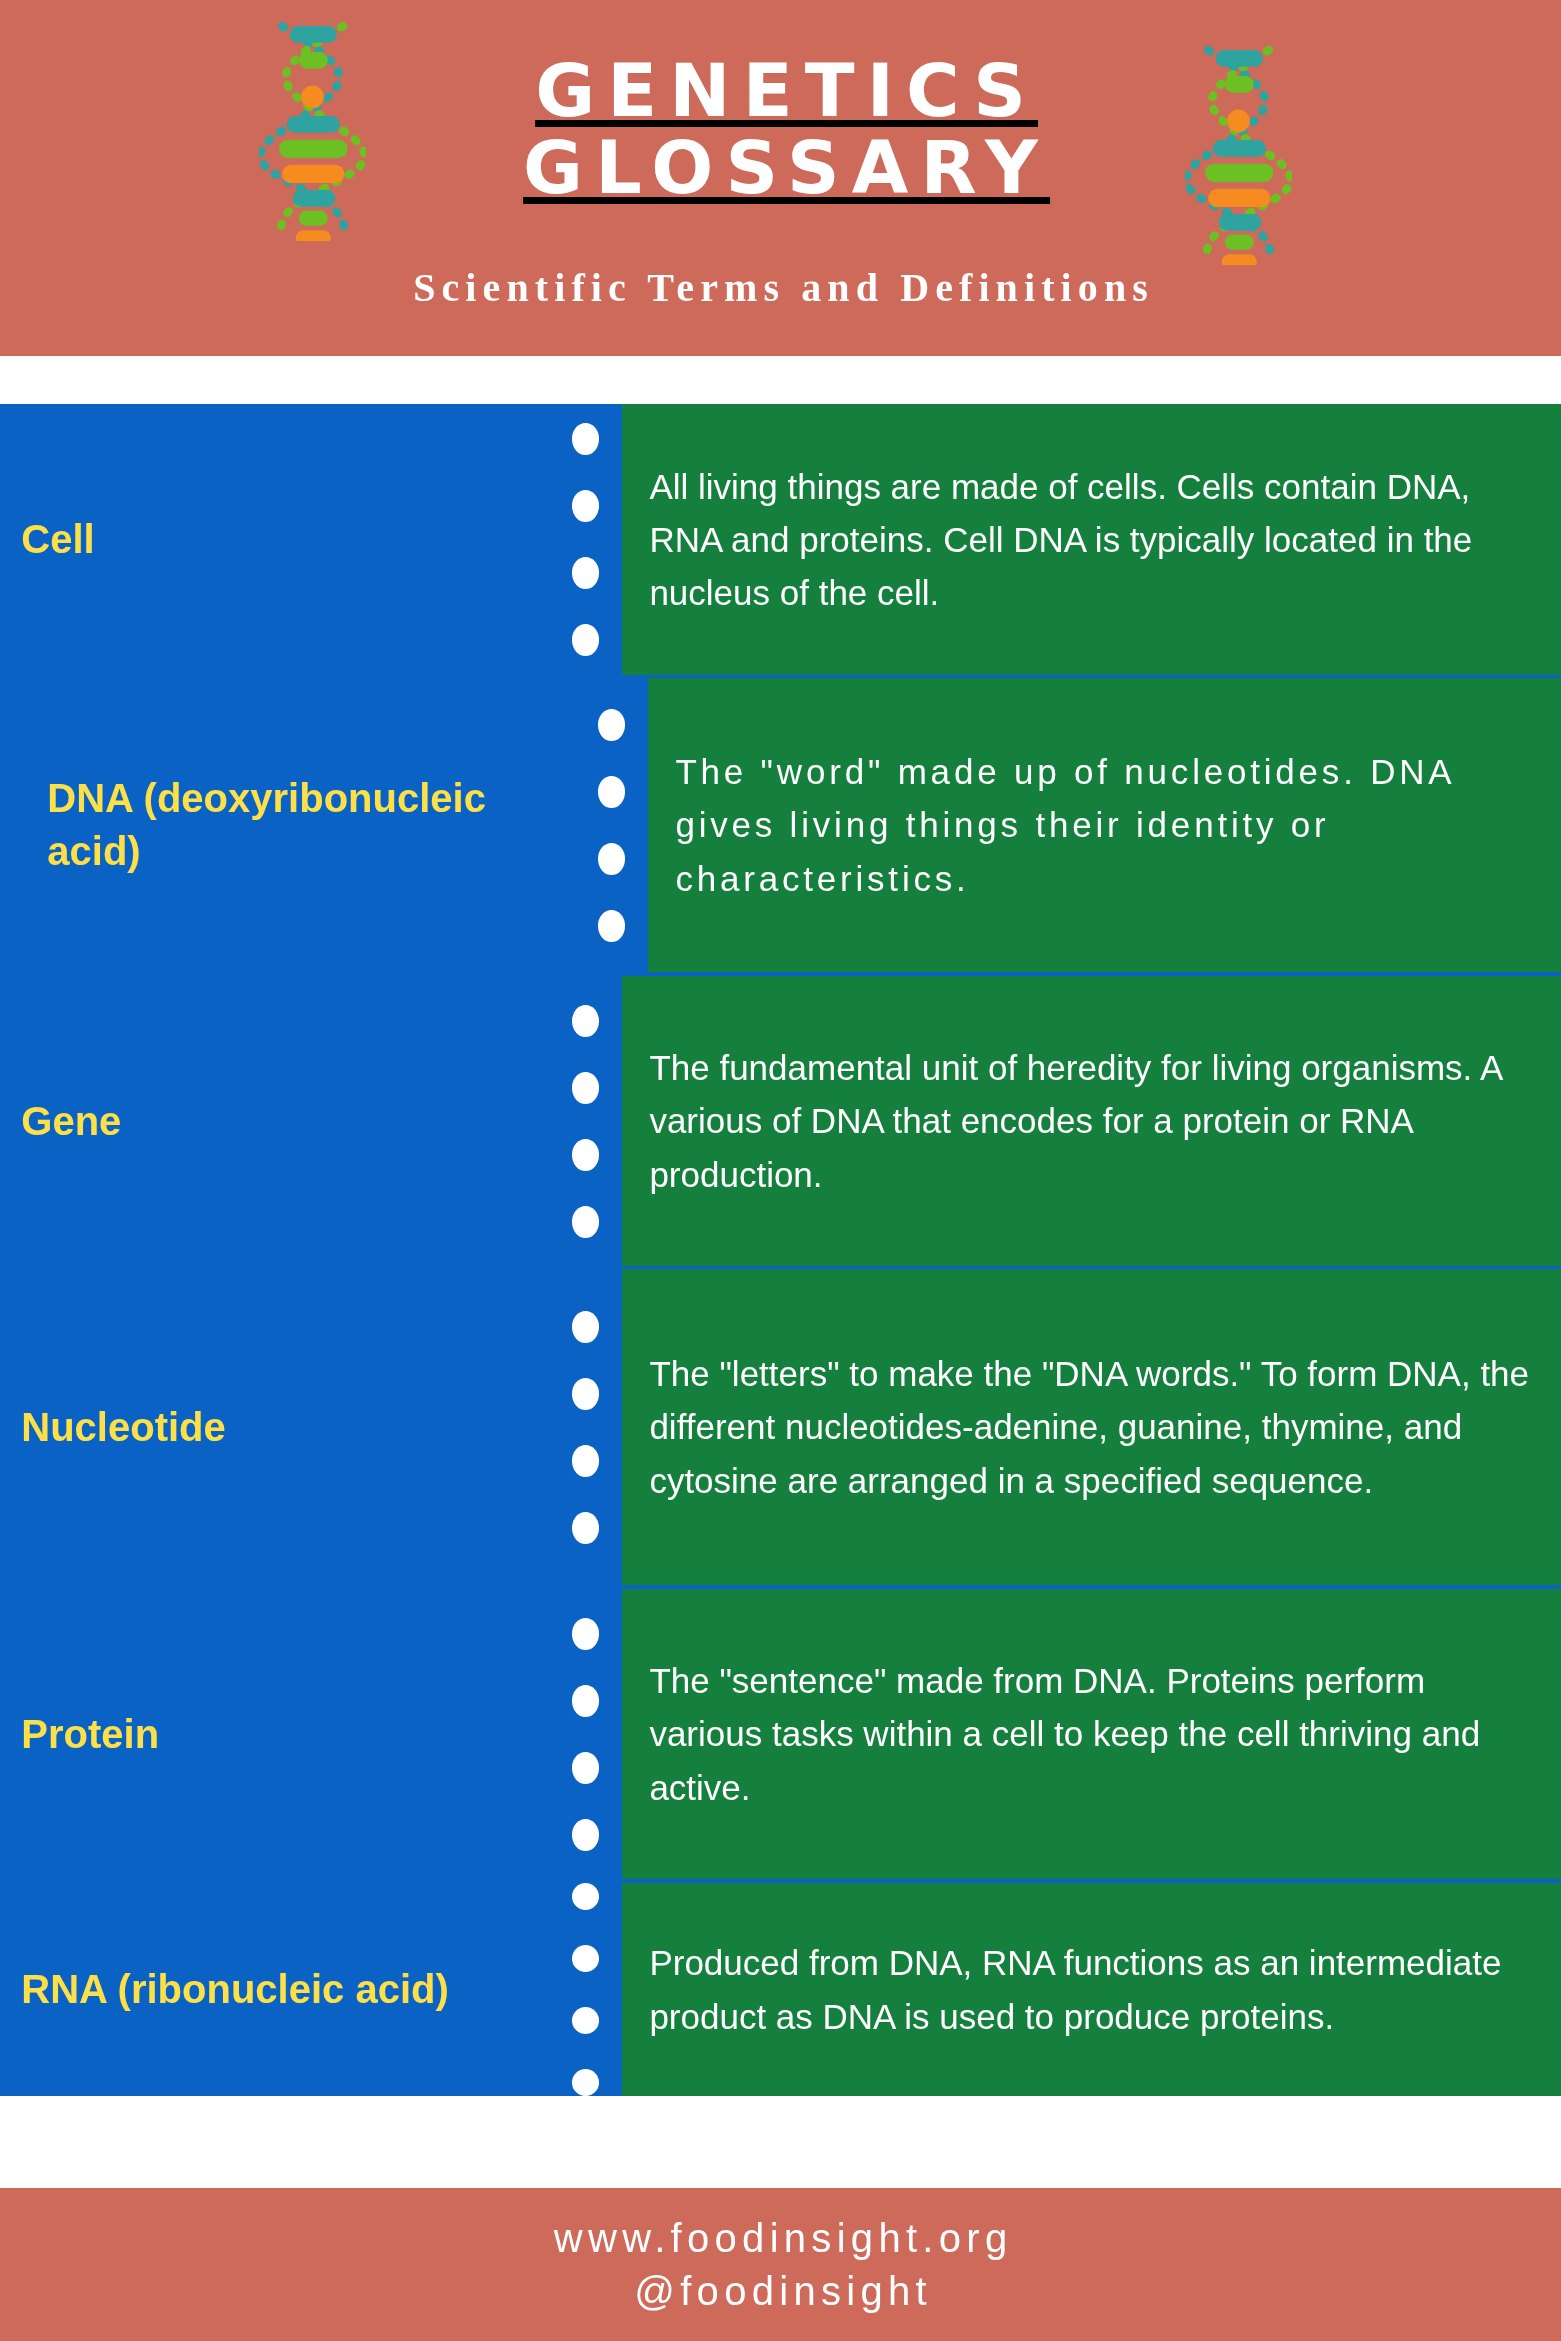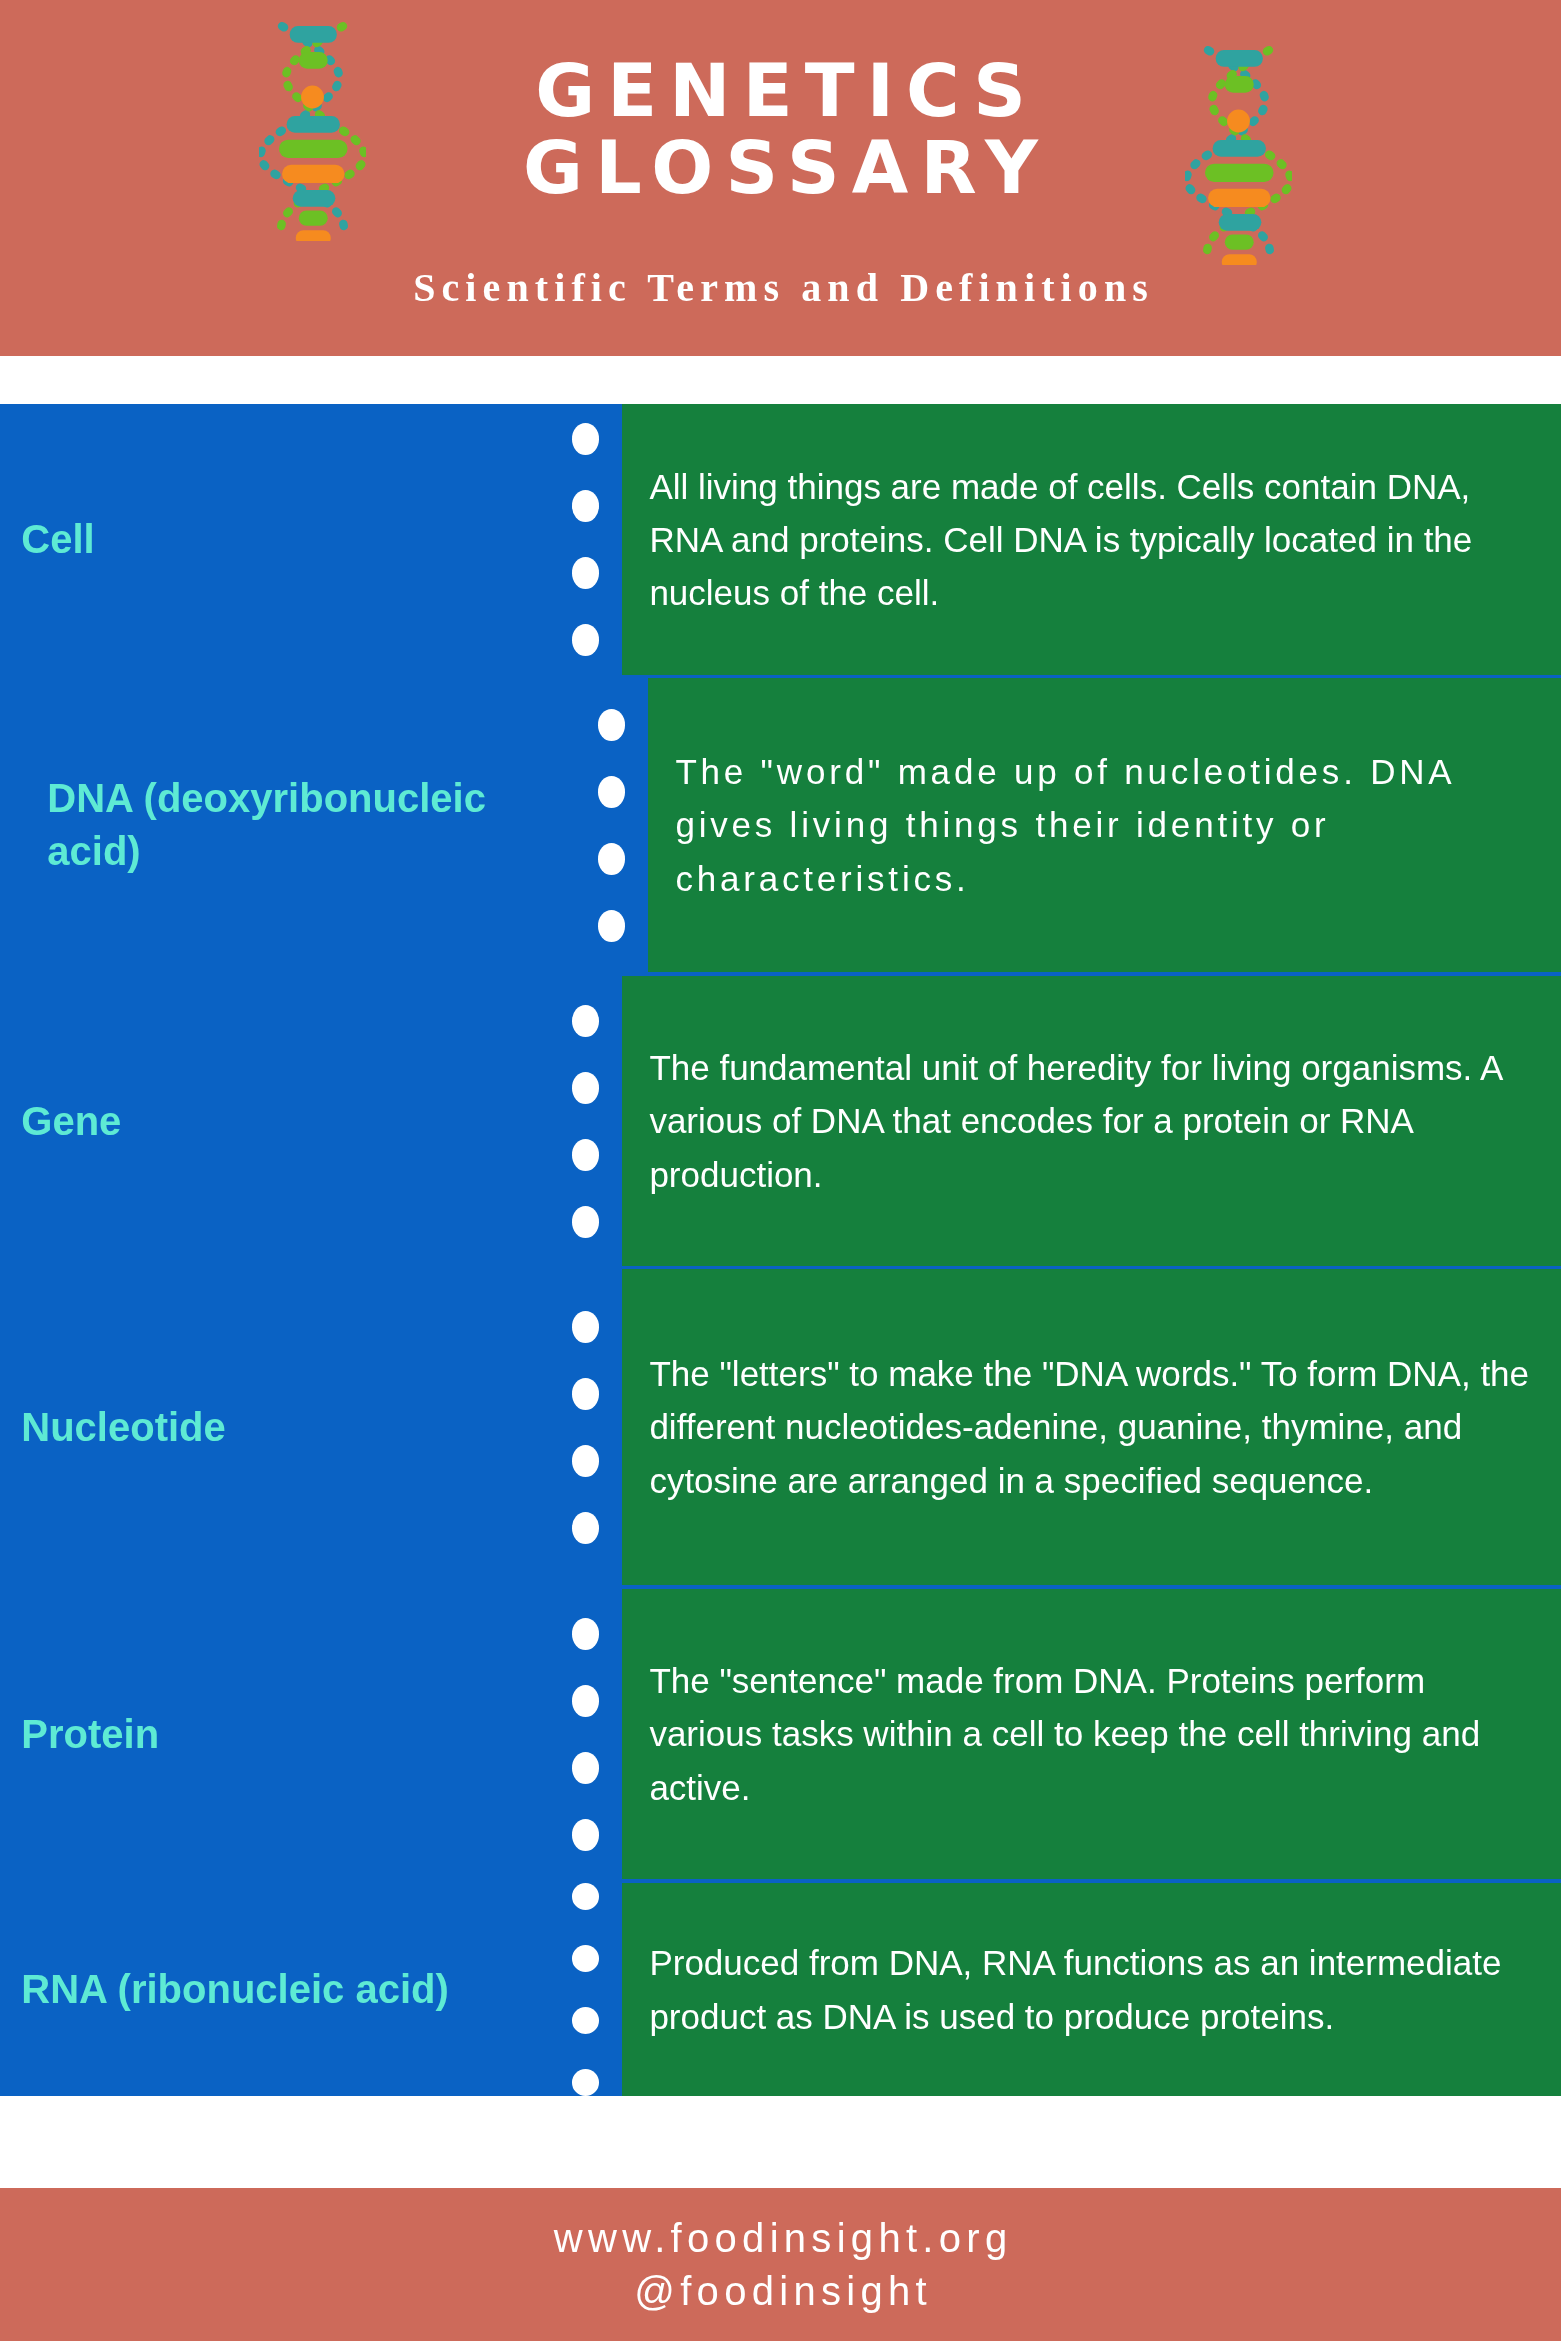--- a/index.html
+++ b/index.html
@@ -15,21 +15,21 @@
   .header {
     position:absolute; left:0; top:0; width:1561px; height:356px;
     background:#cd6a5a;
     display:flex; flex-direction:column;
     align-items:center; justify-content:flex-start;
   }
   .title-row {
     position:relative; width:100%; height:259px;
     display:flex; align-items:center; justify-content:center;
   }
-  .title-block { text-align:center; position:relative; z-index:3; }
+  .title-block { text-align:center; position:relative; z-index:3;text-decoration:underline; }
   .title-line {
     color:#ffffff;
     font-size:73px;
     font-weight:bold;
     letter-spacing:12.2px;
     line-height:1.05;
     text-indent:12.2px;
     font-family:"DejaVu Sans", sans-serif;
   }
   .subtitle {
@@ -58,21 +58,21 @@
     display:flex; align-items:stretch;
   }
   .term-cell {
     position:relative;
     width:549px;
     display:flex; align-items:center;
     padding-left:21.3px;
     flex:0 0 auto;
   }
   .term {
-    color:#5eead4;
+    color:#fde047;
     font-size:40px;
     font-weight:bold;
     line-height:1.32;
     font-family:"Liberation Sans", sans-serif;
   }
   .bullets {
     position:relative; width:73px; flex:0 0 auto;
     display:flex; flex-direction:column;
     align-items:center; justify-content:center;
     gap:35px;

